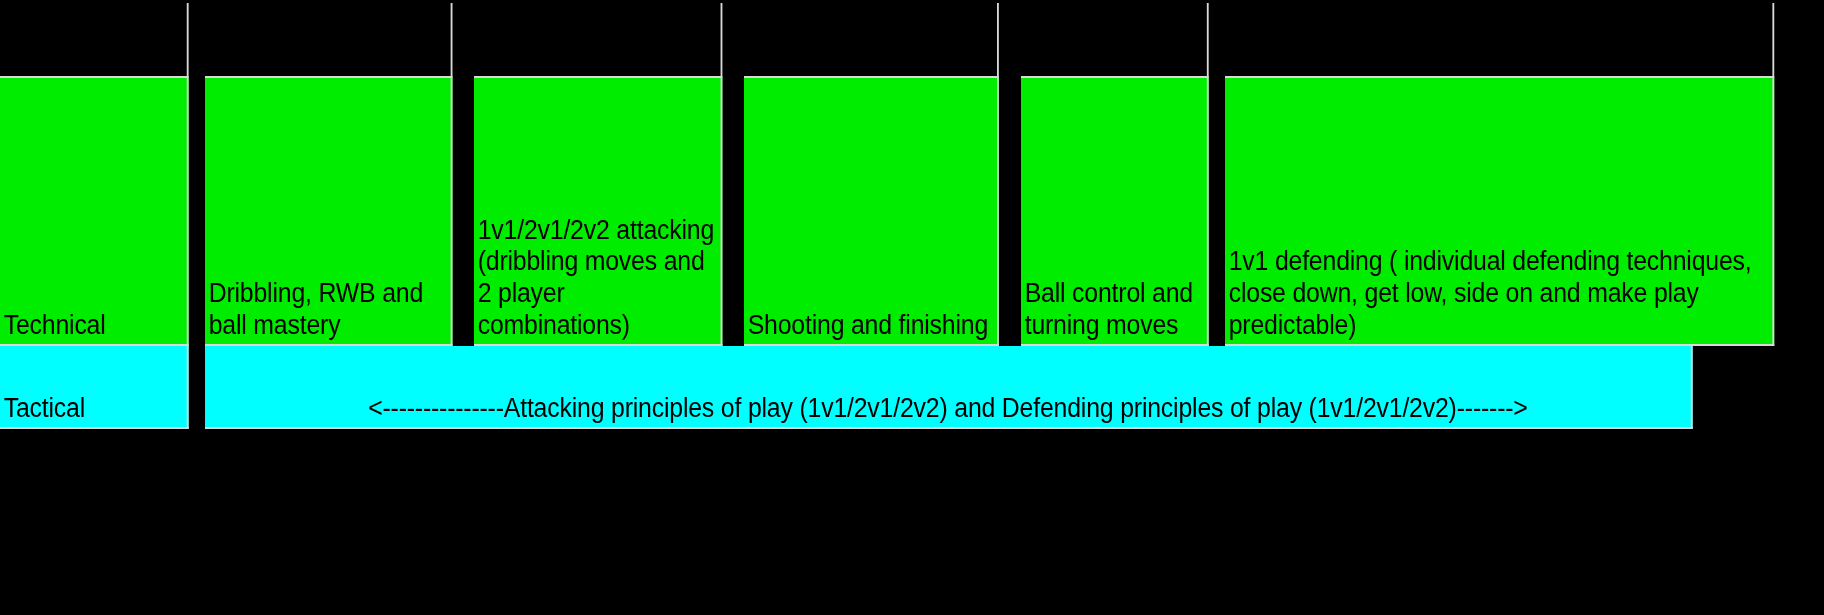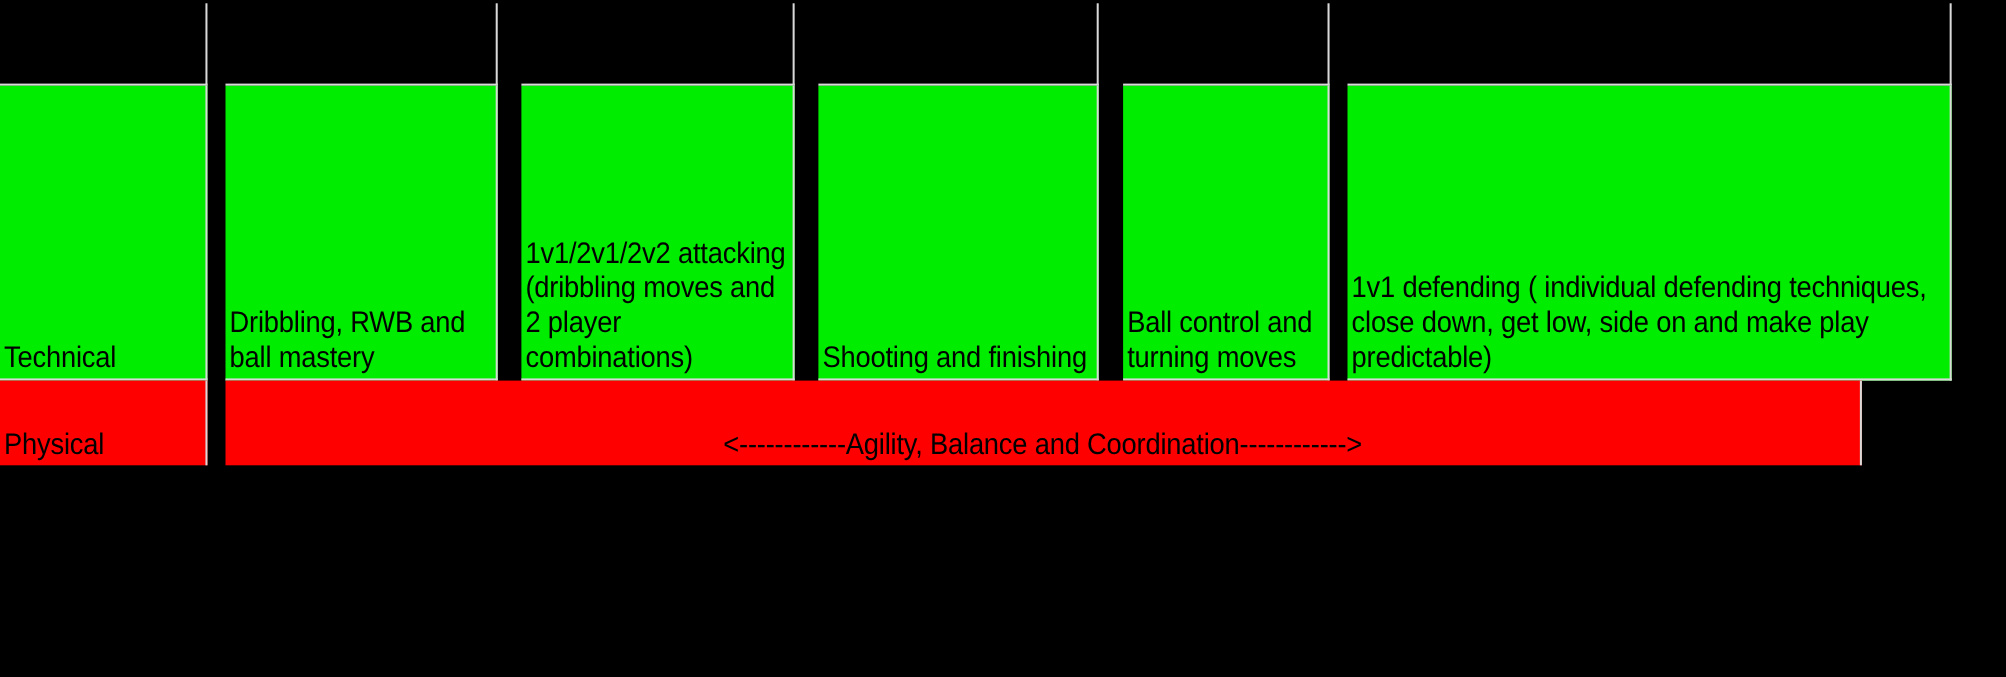--- a/index.html
+++ b/index.html
@@ -106,22 +106,22 @@
 
     <tr class="row-technical">
       <td>Technical</td>
       <td>Dribbling, RWB and ball mastery</td>
       <td>1v1/2v1/2v2 attacking (dribbling moves and 2 player combinations)</td>
       <td>Shooting and finishing</td>
       <td>Ball control and turning moves</td>
       <td class="last-col">1v1 defending ( individual defending techniques, close down, get low, side on and make play predictable)</td>
     </tr>
 
+    <tr class="row-tactical">
+      <td>Tactical</td>
+      <td class="spanned last-col" colspan="5">&lt;---------------Attacking principles of play (1v1/2v1/2v2) and Defending principles of play (1v1/2v1/2v2)-------&gt;</td>
+    </tr>
 
-    <tr class="row-physical">
-      <td>Physical</td>
-      <td class="spanned last-col" colspan="5">&lt;------------Agility, Balance and Coordination------------&gt;</td>
-    </tr>
 
   </tbody>
     </table>
 
 </div>
 
 </body></html>

